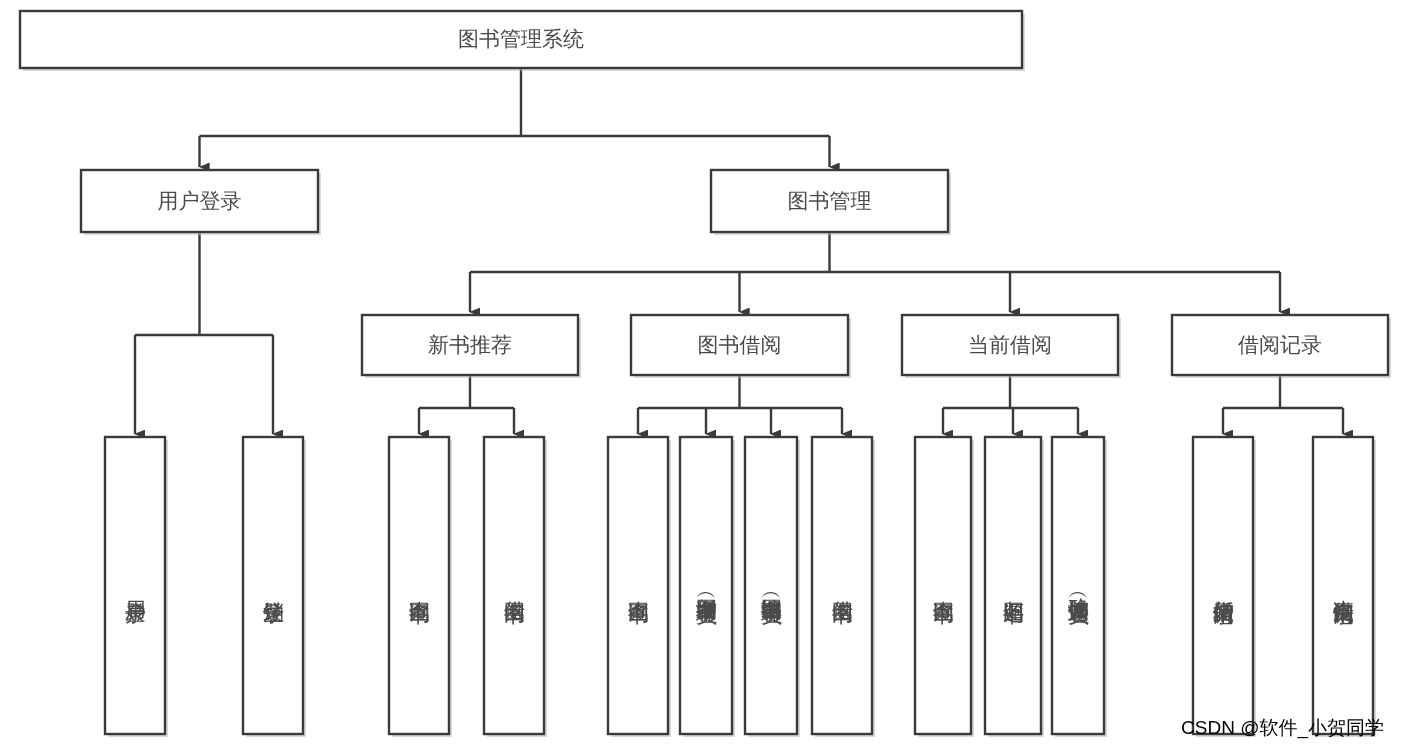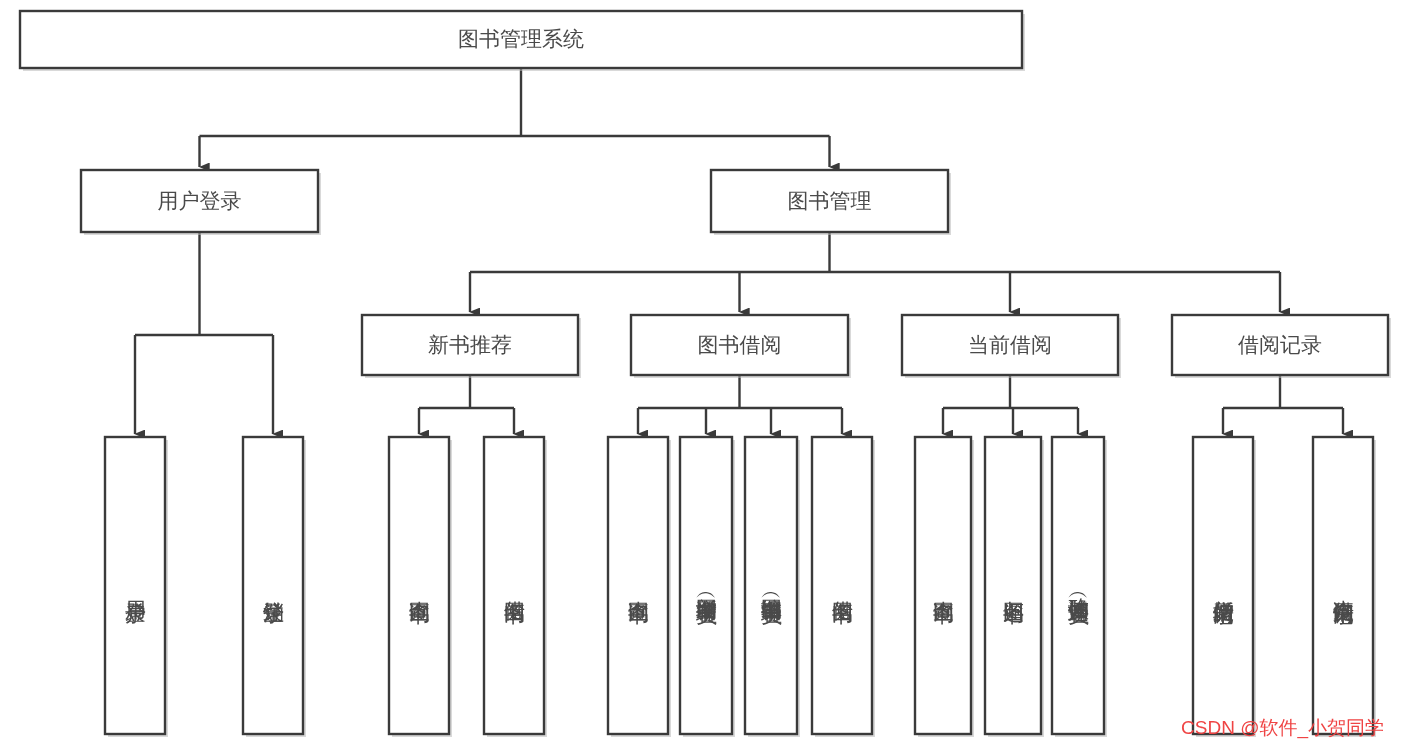--- a/index.html
+++ b/index.html
@@ -61,21 +61,21 @@
     letter-spacing: 1px;
     white-space: nowrap;
     pointer-events: none;
   }
   .watermark {
     position: absolute;
     right: 12px;
     bottom: 6px;
     font-family: "Liberation Sans", "DejaVu Sans", sans-serif;
     font-size: 19px;
-    color: #ef4444;
+    color: #000000;
     white-space: nowrap;
     user-select: none;
   }
 </style>
 </head>
 <body>
 
 <div id="diagram-root">
 
   <svg id="flow-svg" viewBox="0 0 1405 747">

